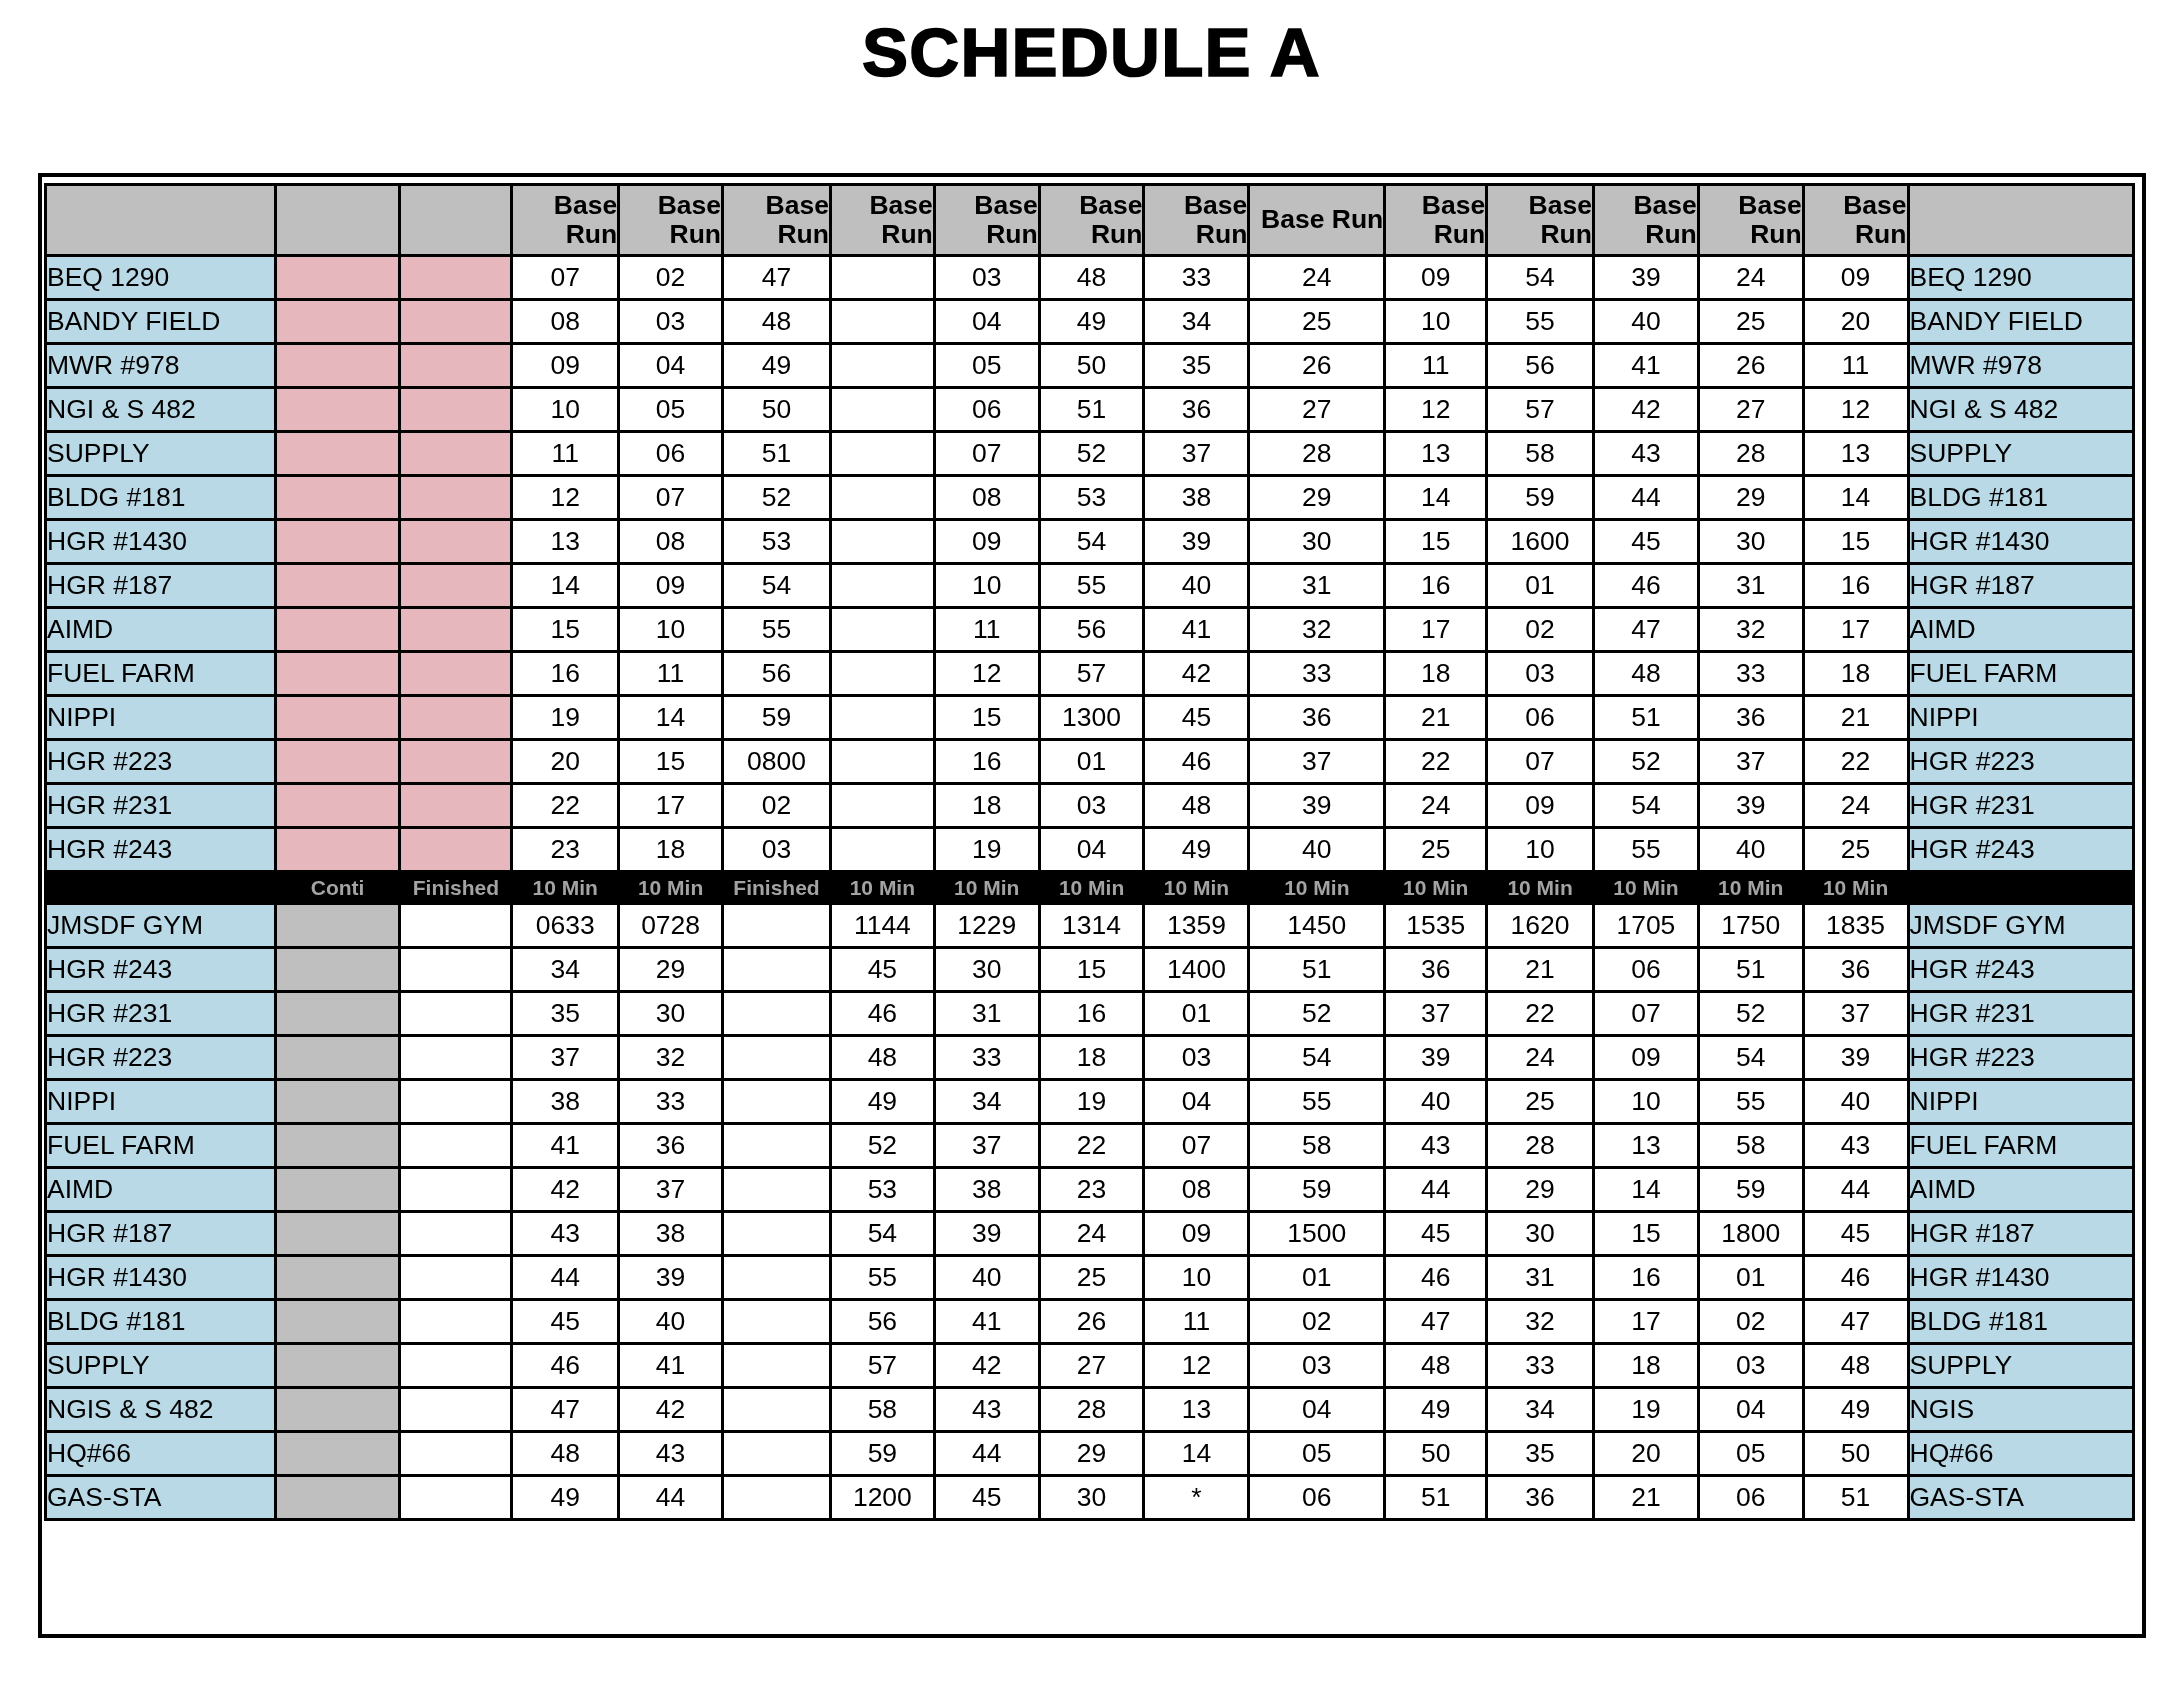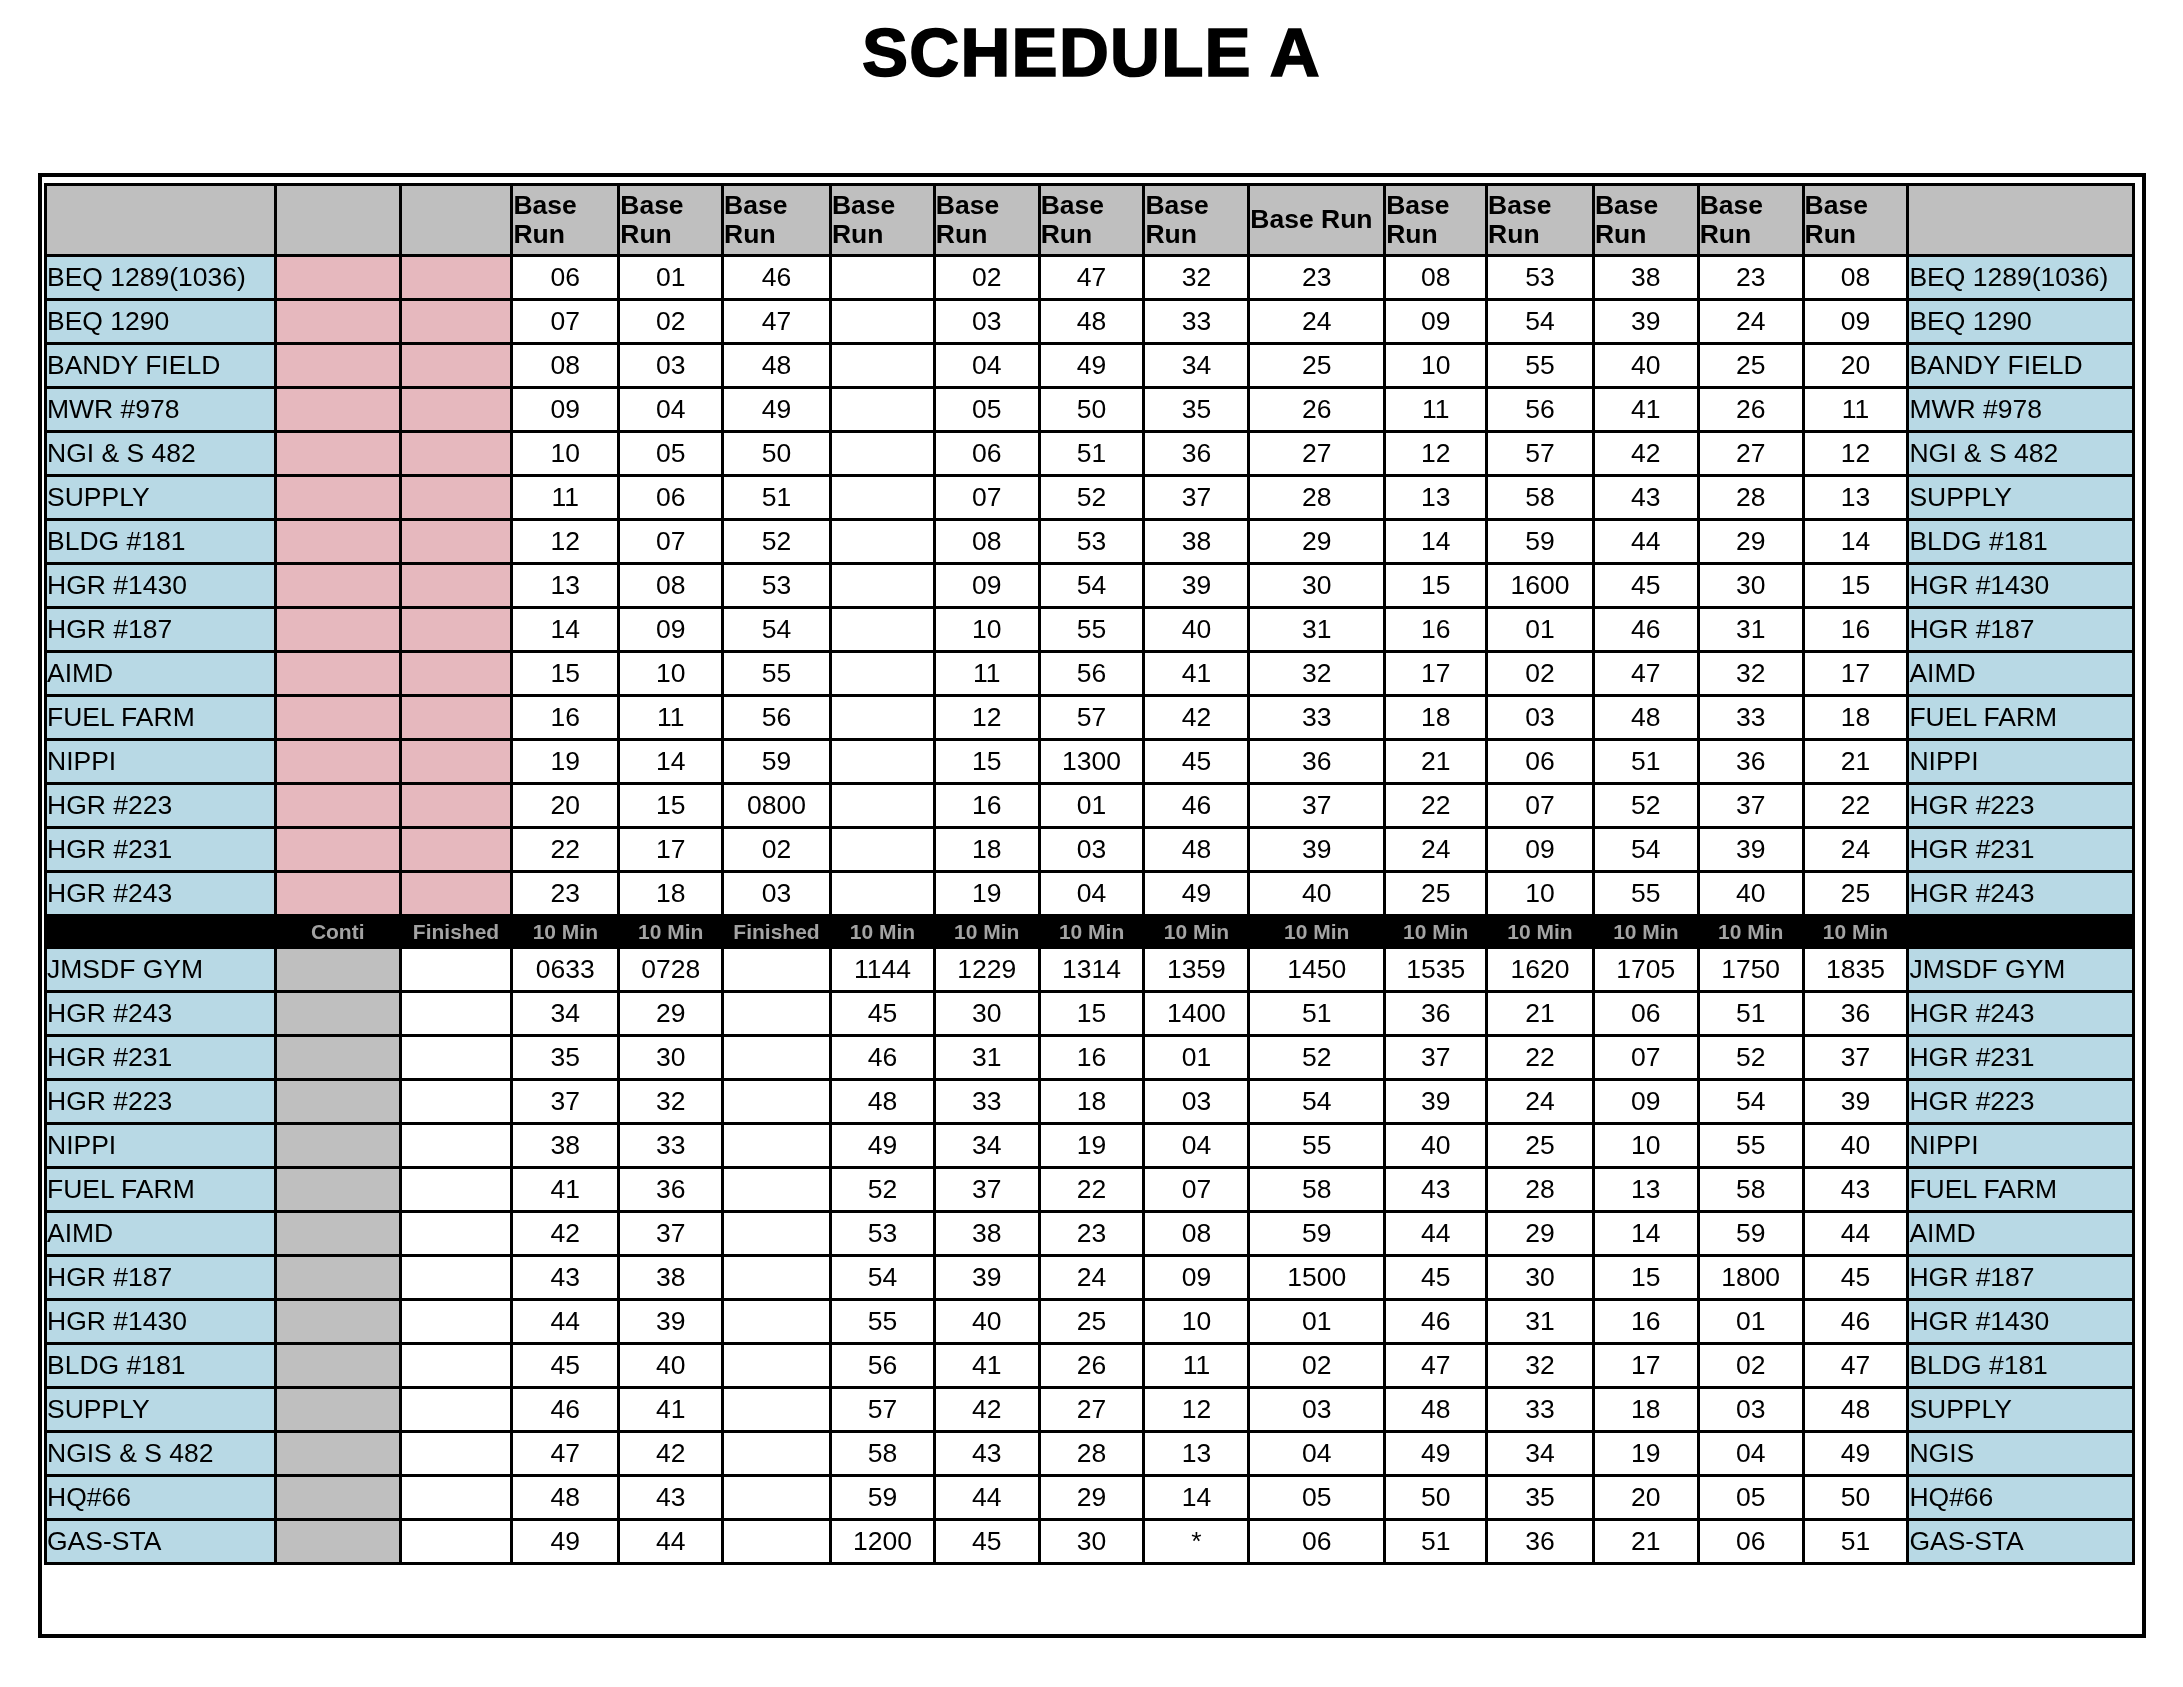--- a/index.html
+++ b/index.html
@@ -36,21 +36,21 @@
     overflow:hidden;
     padding:0;
     vertical-align:middle;
     color:#000;
   }
   th.hdr {
     height:71px;
     background:#BFBFBF;
     font-size:26.5px;
     font-weight:bold;
-    text-align:left;
+    text-align:right;
     line-height:1.1;
   }
   th.hdr.wide { white-space:nowrap; }
   tr.data td { height:44px; font-size:26.5px; }
   td.time { text-align:center; background:#fff; }
   td.stop {
     background:#B8D9E5;
     text-align:left;
     padding-left:11.2px;
     white-space:nowrap;
@@ -110,39 +110,20 @@
             <th class="hdr">Base Run</th>
             <th class="hdr">Base Run</th>
             <th class="hdr">Base Run</th>
             <th class="hdr">Base Run</th>
             <th class="hdr">Base Run</th>
             <th class="hdr"></th>
           </tr>
       </thead>
       <tbody id="tbody">
           <tr class="data">
-            <td class="stop">BEQ 1289(1036)</td>
-            <td class="pink"></td>
-            <td class="pink"></td>
-            <td class="time">06</td>
-            <td class="time">01</td>
-            <td class="time">46</td>
-            <td class="time"></td>
-            <td class="time">02</td>
-            <td class="time">47</td>
-            <td class="time">32</td>
-            <td class="time">23</td>
-            <td class="time">08</td>
-            <td class="time">53</td>
-            <td class="time">38</td>
-            <td class="time">23</td>
-            <td class="time">08</td>
-            <td class="stop">BEQ 1289(1036)</td>
-          </tr>
-          <tr class="data">
             <td class="stop">BEQ 1290</td>
             <td class="pink"></td>
             <td class="pink"></td>
             <td class="time">07</td>
             <td class="time">02</td>
             <td class="time">47</td>
             <td class="time"></td>
             <td class="time">03</td>
             <td class="time">48</td>
             <td class="time">33</td>

